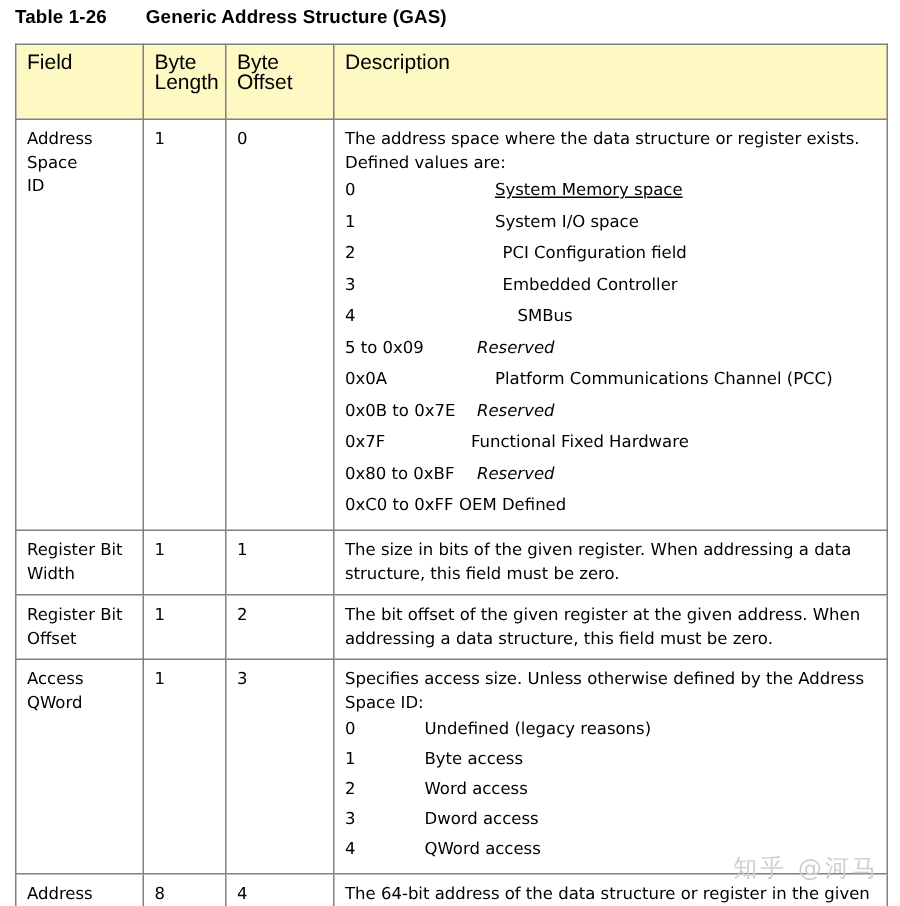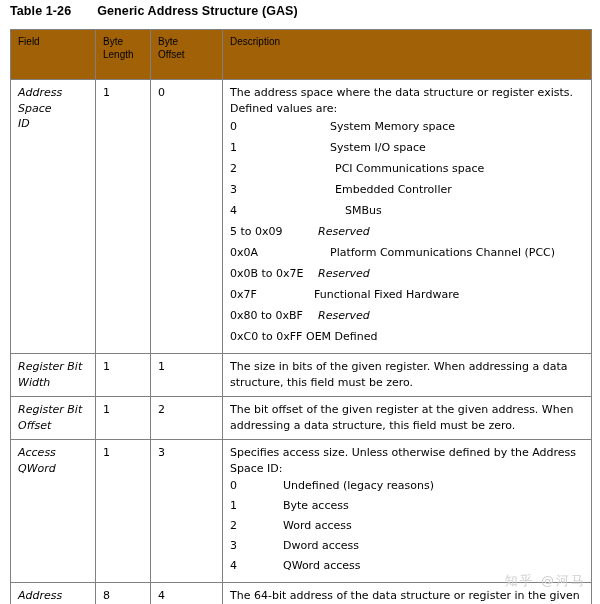--- a/index.html
+++ b/index.html
@@ -49,36 +49,36 @@
   }
 
   
   col.c-field  { width: 85px; }
   col.c-len    { width: 55px; }
   col.c-off    { width: 72px; }
   col.c-desc   { width: 369px; }
 
   
   thead th {
-    background: #a16207;
+    background: #fef9c3;
     font-family: "Liberation Sans", sans-serif;
     font-weight: bold;
-    font-size: 10px;
+    font-size: 14px;
     line-height: 13px;
     height: 38px;
     padding-top: 6px;
     border-color: #6e6e6e;
   }
   .hdr-line { display: block; white-space: pre-line; }
 
   
   tbody td {
     line-height: 15.5px;
   }
-  .cell-field { white-space: pre-line; font-style: italic; }
+  .cell-field { white-space: pre-line; }
 
   .desc-intro {
     display: block;
     white-space: pre-line;
   }
 
   
   .val-list {
     margin: 0;
     padding: 0;
@@ -107,21 +107,21 @@
     top: 0;
   }
   .val-text.italic { font-style: italic; }
 
   
   .watermark {
     position: absolute;
     right: 14px;
     bottom: 14px;
     font-family: "DejaVu Sans", sans-serif;
-    font-size: 13px;
+    font-size: 16px;
     color: #cfcfcf;
     letter-spacing: 2px;
     white-space: nowrap;
     pointer-events: none;
     user-select: none;
   }
 </style>
 </head>
 <body>
 
@@ -159,29 +159,29 @@
         <td class="cell-field">Address Space
 ID</td>
         <td>1</td>
         <td>0</td>
         <td>
           <span class="desc-intro">The address space where the data structure or register exists.
 Defined values are:</span>
           <ul class="val-list">
             <li>
               <span class="val-code">0</span>
-              <span class="val-text" style="left: 100px;">System Memory space</span>
+              <span class="val-text" style="left: 100px; text-decoration: underline;">System Memory space</span>
             </li>
             <li>
               <span class="val-code">1</span>
               <span class="val-text" style="left: 100px;">System I/O space</span>
             </li>
             <li>
               <span class="val-code">2</span>
-              <span class="val-text" style="left: 105px;">PCI Communications space</span>
+              <span class="val-text" style="left: 105px;">PCI Configuration field</span>
             </li>
             <li>
               <span class="val-code">3</span>
               <span class="val-text" style="left: 105px;">Embedded Controller</span>
             </li>
             <li>
               <span class="val-code">4</span>
               <span class="val-text" style="left: 115px;">SMBus</span>
             </li>
             <li>

